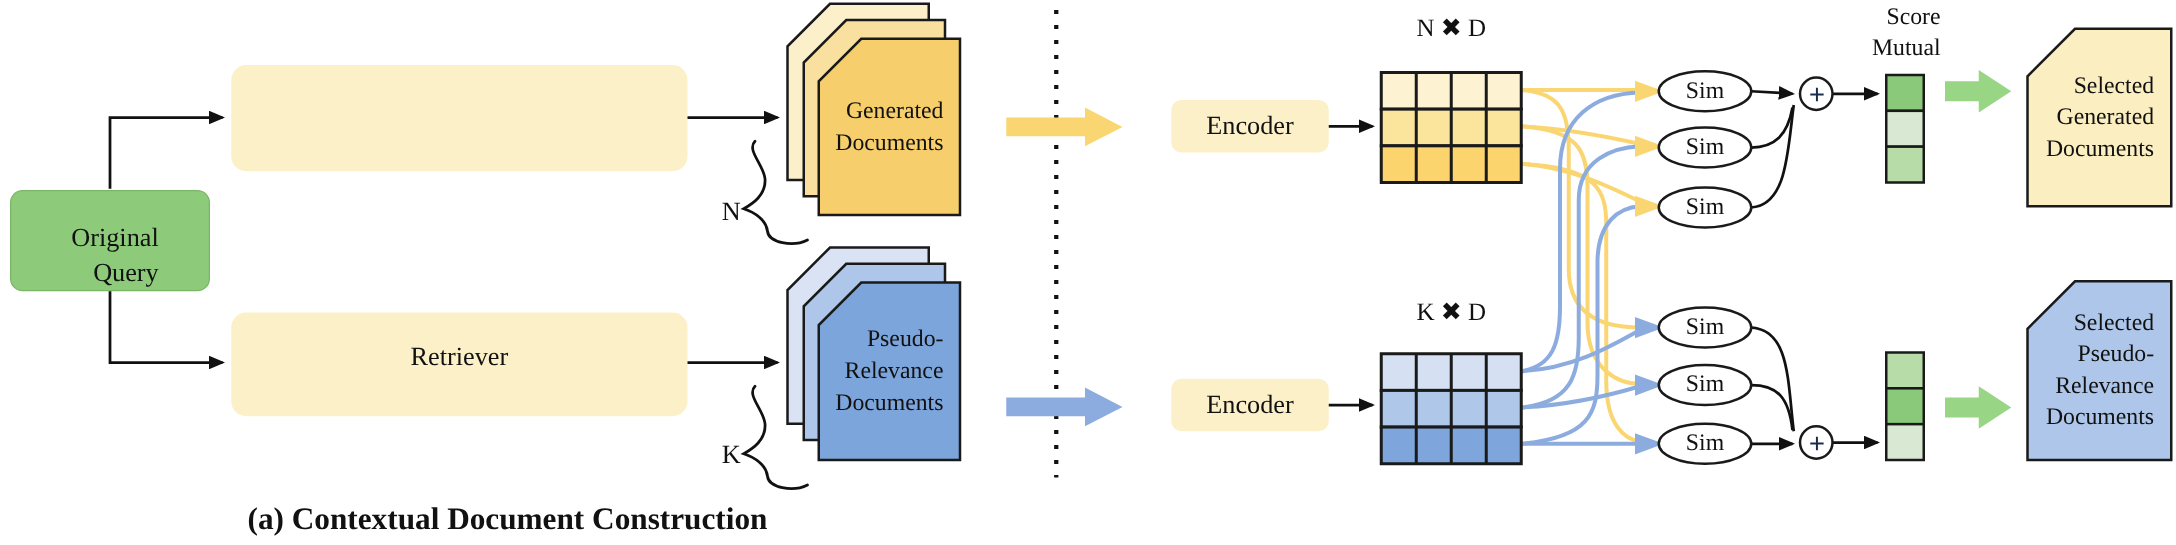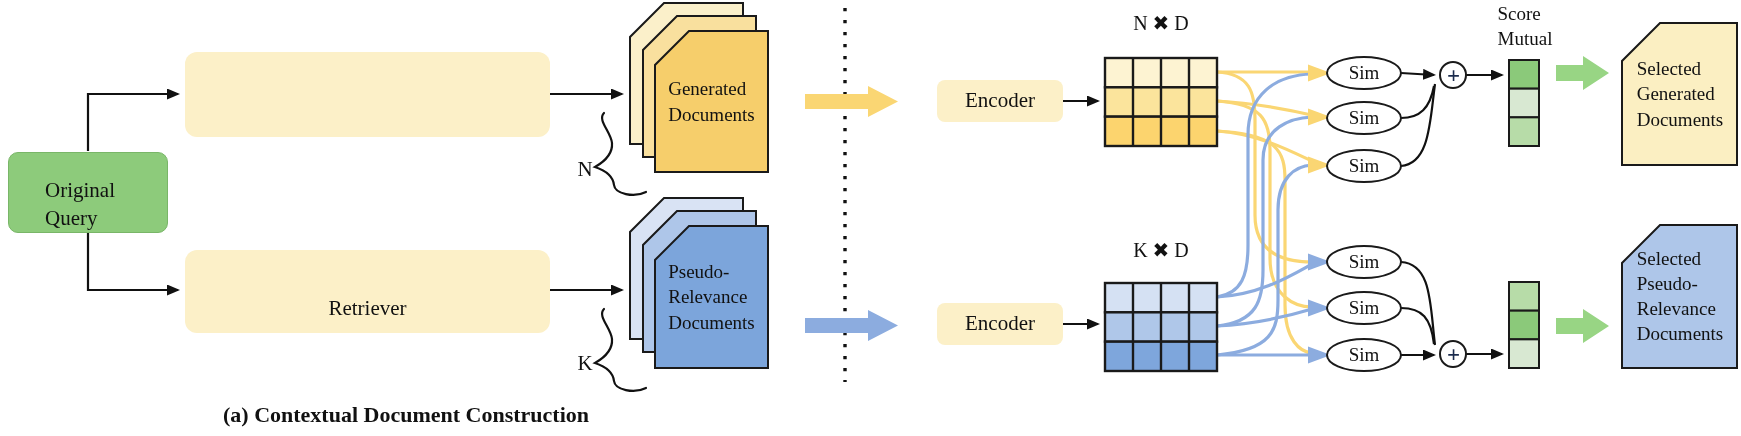--- a/index.html
+++ b/index.html
@@ -9,26 +9,26 @@
     background:#ffffff;
     font-family:"Liberation Serif", serif;
     color:#111;
     overflow:hidden;
   }
   .box{position:absolute;box-sizing:border-box;}
   .cream{background:#FCF0C8;border-radius:12px;}
   .green{background:#8DCB7B;border:1.5px solid #79b668;border-radius:10px;}
   .lbl{
     position:absolute;display:flex;align-items:center;justify-content:center;
-    text-align:left;white-space:pre-line;line-height:1.32;color:#111;
+    text-align:right;white-space:pre-line;line-height:1.32;color:#111;
   }
   .fs21{font-size:21px;}
   .fs20{font-size:20px;}
   .fs19{font-size:19px;}
-  .caption{font-weight:bold;font-size:22px;}
+  .caption{font-weight:bold;font-size:25px;}
   .sum{font-size:23px;font-weight:bold;color:#1b2b4d;line-height:1;}
   svg{position:absolute;left:0;top:0;}
 </style>
 </head>
 <body>
 
 <div id="figure">
 
   <div class="box green" style="left:8px;top:152px;width:160px;height:81px;"></div>
   <div class="box cream" style="left:185px;top:52px;width:365px;height:85px;"></div>
@@ -150,23 +150,23 @@
     <g stroke="#1a1a1a" stroke-width="2">
       <rect x="1509" y="282" width="30" height="28.67" fill="#B7DCA8"></rect>
       <rect x="1509" y="310.67" width="30" height="28.67" fill="#8BC97A"></rect>
       <rect x="1509" y="339.34" width="30" height="28.66" fill="#D8E8D2"></rect>
     </g>
 
     <path d="M1660,23 L1737,23 L1737,165 L1622,165 L1622,61 Z" fill="#FBEFC2" stroke="#1a1a1a" stroke-width="2"></path>
     <path d="M1660,225 L1737,225 L1737,368 L1622,368 L1622,263 Z" fill="#AEC6E9" stroke="#1a1a1a" stroke-width="2"></path>
   </svg>
 
-  <div class="lbl fs21" style="left:0;top:152px;width:160px;height:105px;">Original
+  <div class="lbl fs21" style="left:12px;top:152px;width:160px;height:105px;">Original
 Query</div>
-  <div class="lbl fs21" style="left:185px;top:267px;width:365px;height:83px;">Retriever</div>
+  <div class="lbl fs21" style="left:185px;top:244px;width:365px;height:83px;">Retriever</div>
   <div class="lbl fs19" style="left:655px;top:31px;width:113px;height:141px;">Generated
 Documents</div>
   <div class="lbl fs19" style="left:655px;top:226px;width:113px;height:142px;">Pseudo-
 Relevance
 Documents</div>
   <div class="lbl fs21" style="left:568px;top:156px;width:34px;height:28px;">N</div>
   <div class="lbl fs21" style="left:568px;top:350px;width:34px;height:28px;">K</div>
 
   <div class="lbl fs21" style="left:937px;top:80px;width:126px;height:42px;">Encoder</div>
   <div class="lbl fs21" style="left:937px;top:303px;width:126px;height:42px;">Encoder</div>

